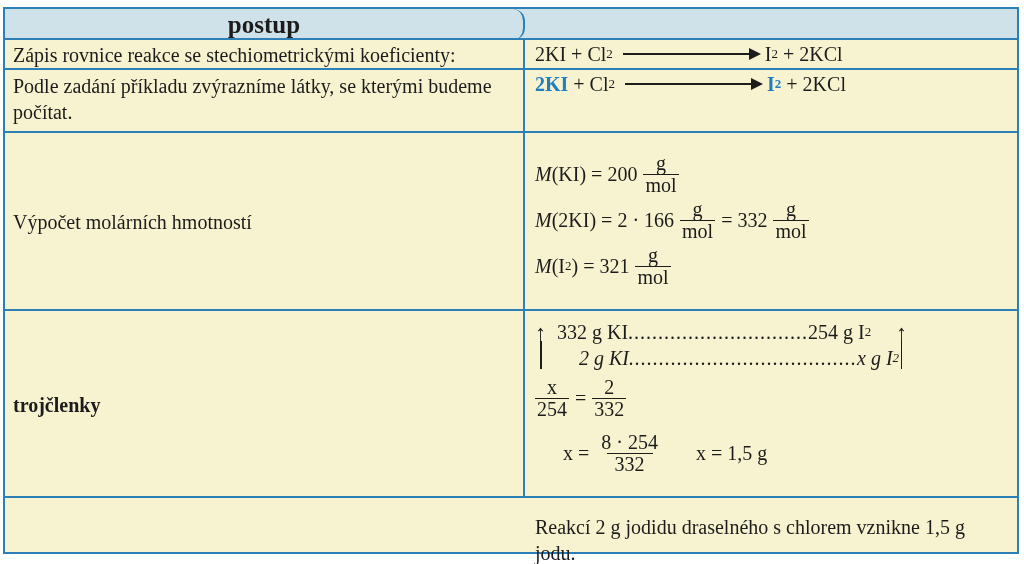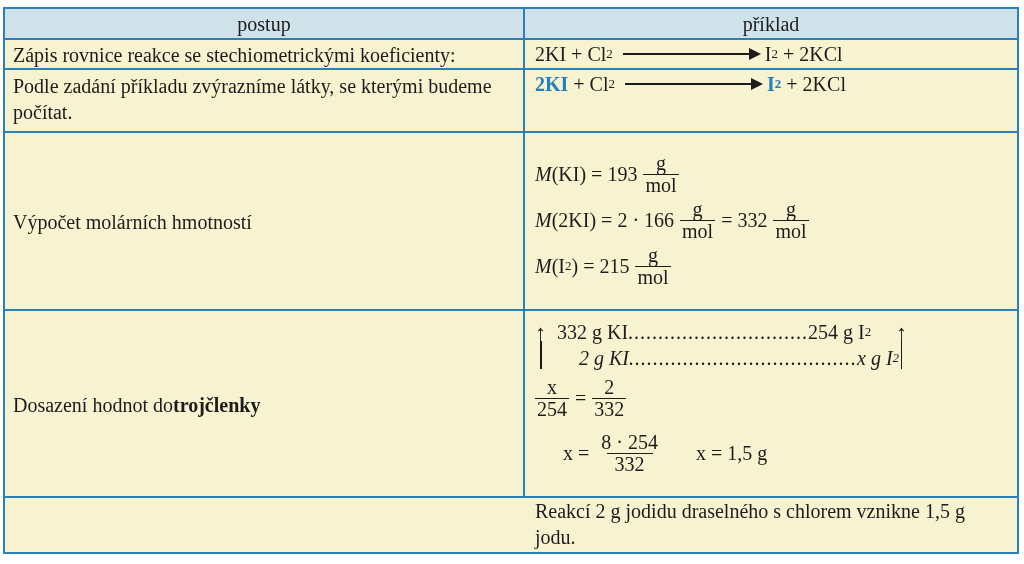--- a/index.html
+++ b/index.html
@@ -7,21 +7,21 @@
          font-family:"Liberation Serif", "DejaVu Serif", serif; color:#1c1c1c; }
   .tbl { position:absolute; left:3px; top:7px; width:1016px; height:547px;
          border:2px solid #2d7fb8; box-sizing:border-box; background:#f7f2cf; }
   .row { position:absolute; left:0; right:0; border-top:2px solid #2d7fb8; box-sizing:border-box; }
   .row.first { border-top:none; }
   .hdr { background:#cfe2ea; }
   .cell { position:absolute; top:0; bottom:0; box-sizing:border-box; }
   .c1 { left:0; width:520px; border-right:2px solid #2d7fb8; }
   .c2 { left:520px; right:0; }
   .hdr .cell { display:flex; align-items:center; justify-content:center;
-               font-weight:normal; font-size:20px; }
+               font-weight:bold; font-size:25px;border-radius:12px; }
   .txt { font-size:20px; line-height:26px; padding:0 0 0 8px; }
   .vcenter { display:flex; align-items:center; }
   .vtop { padding-top:3px; }
   .eq { font-size:20px; padding-left:10px; white-space:nowrap; display:flex; align-items:center; height:28px; }
   .arrow { display:inline-block; position:relative; width:136px; height:2px; background:#1c1c1c; margin:0 6px 0 10px; vertical-align:middle; }
   .arrow::after { content:""; position:absolute; right:-2px; top:-5px; border-left:12px solid #1c1c1c;
                   border-top:6px solid transparent; border-bottom:6px solid transparent; }
   sub { font-size:13px; vertical-align:-5px; line-height:0; }
   .hl { color:#1f7fc0; font-weight:bold; }
   .frac { display:inline-flex; flex-direction:column; align-items:center; vertical-align:middle; margin:0 6px; line-height:21px; }
@@ -34,21 +34,20 @@
   .up { position:absolute; font-size:22px; line-height:20px; }
   .bold { font-weight:bold; }
 </style>
 </head>
 <body>
 
 <div class="tbl">
 
   <div class="row first hdr" style="top:0;height:31px;">
     <div class="cell c1">postup</div>
-    <div class="cell c2">příklad</div>
   </div>
 
   <div class="row" style="top:29px;height:32px;">
     <div class="cell c1 txt vcenter">Zápis rovnice reakce se stechiometrickými koeficienty:</div>
     <div class="cell c2">
       <div class="eq">
         <span>2KI</span>&nbsp;<span>+ Cl</span><sub>2</sub>
         <span class="arrow"></span>
         <span>I</span><sub>2</sub>&nbsp;<span>+ 2KCl</span>
       </div>
@@ -64,21 +63,21 @@
         <span class="hl">I</span><sub class="hl">2</sub>&nbsp;<span>+ 2KCl</span>
       </div>
     </div>
   </div>
 
   <div class="row" style="top:122px;height:180px;">
     <div class="cell c1 txt vcenter">Výpočet molárních hmotností</div>
     <div class="cell c2" style="padding:18px 0 0 10px;">
       <div class="mline">
         <span class="it">M</span>
-          <span>(KI) = 193</span>
+          <span>(KI) = 200</span>
         <span class="frac">
             <span class="num">g</span>
             <span class="den">mol</span>
           </span>
       </div>
       <div class="mline">
         <span class="it">M</span>
           <span>(2KI) = 2 · 166</span>
         <span class="frac">
             <span class="num">g</span>
@@ -87,32 +86,32 @@
         <span>= 332</span>
         <span class="frac">
             <span class="num">g</span>
             <span class="den">mol</span>
           </span>
       </div>
       <div class="mline">
         <span class="it">M</span>
           <span>(I</span>
           <sub>2</sub>
-          <span>) = 215</span>
+          <span>) = 321</span>
         <span class="frac">
             <span class="num">g</span>
             <span class="den">mol</span>
           </span>
       </div>
     </div>
   </div>
 
   <div class="row" style="top:300px;height:189px;">
     <div class="cell c1 txt vcenter">
-      <span>Dosazení hodnot do </span><span class="bold">trojčlenky</span>&nbsp;
+      <span class="bold">trojčlenky</span>&nbsp;
     </div>
     <div class="cell c2" style="padding:8px 0 0 10px;">
       <div style="position:relative;width:372px;">
         <span class="up" style="left:0;top:4px;">↑</span>
         <span class="up" style="right:0;top:4px;">↑</span>
         <span style="position:absolute;left:5px;top:22px;width:1.5px;height:28px;background:#1c1c1c;"></span>
         <span style="position:absolute;right:5px;top:22px;width:1.5px;height:28px;background:#1c1c1c;"></span>
         <div class="ratio" style="padding-left:22px;">
           <span>332 g KI</span>
           <span class="dots">..............................</span>
@@ -142,16 +141,16 @@
         <span class="frac" style="margin-left:10px;">
             <span class="num">8 · 254</span>
             <span class="den" style="padding:0 8px;">332</span>
           </span>
         <span style="margin-left:30px;">x = 1,5 g</span>
       </div>
     </div>
   </div>
 
   <div class="row" style="top:487px;height:56px;">
-    <div class="cell c2 txt vtop" style="padding:0 50px 0 10px;">Reakcí 2 g jodidu draselného s chlorem vznikne 1,5 g jodu.</div>
+    <div class="cell c2 txt vtop" style="padding:16px 50px 0 10px;">Reakcí 2 g jodidu draselného s chlorem vznikne 1,5 g jodu.</div>
   </div>
 
 </div>
 
 </body></html>

